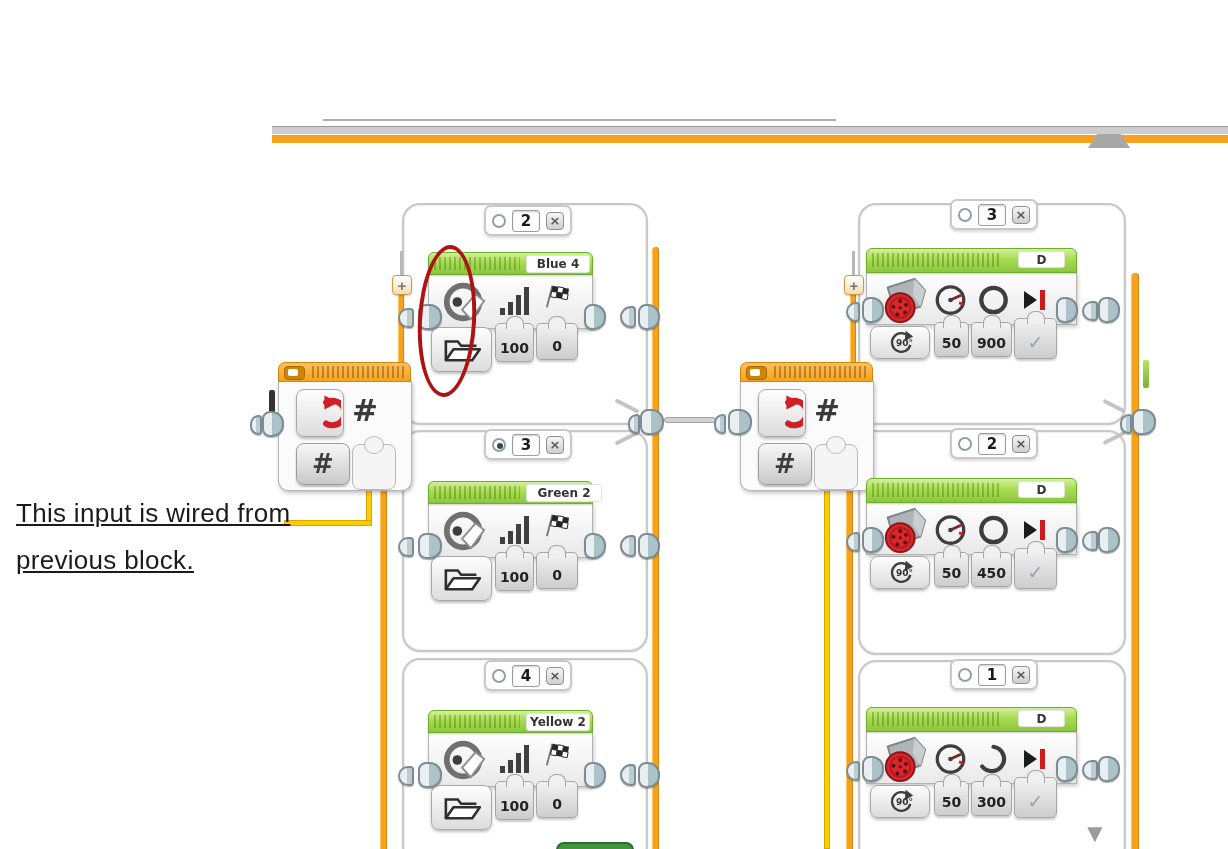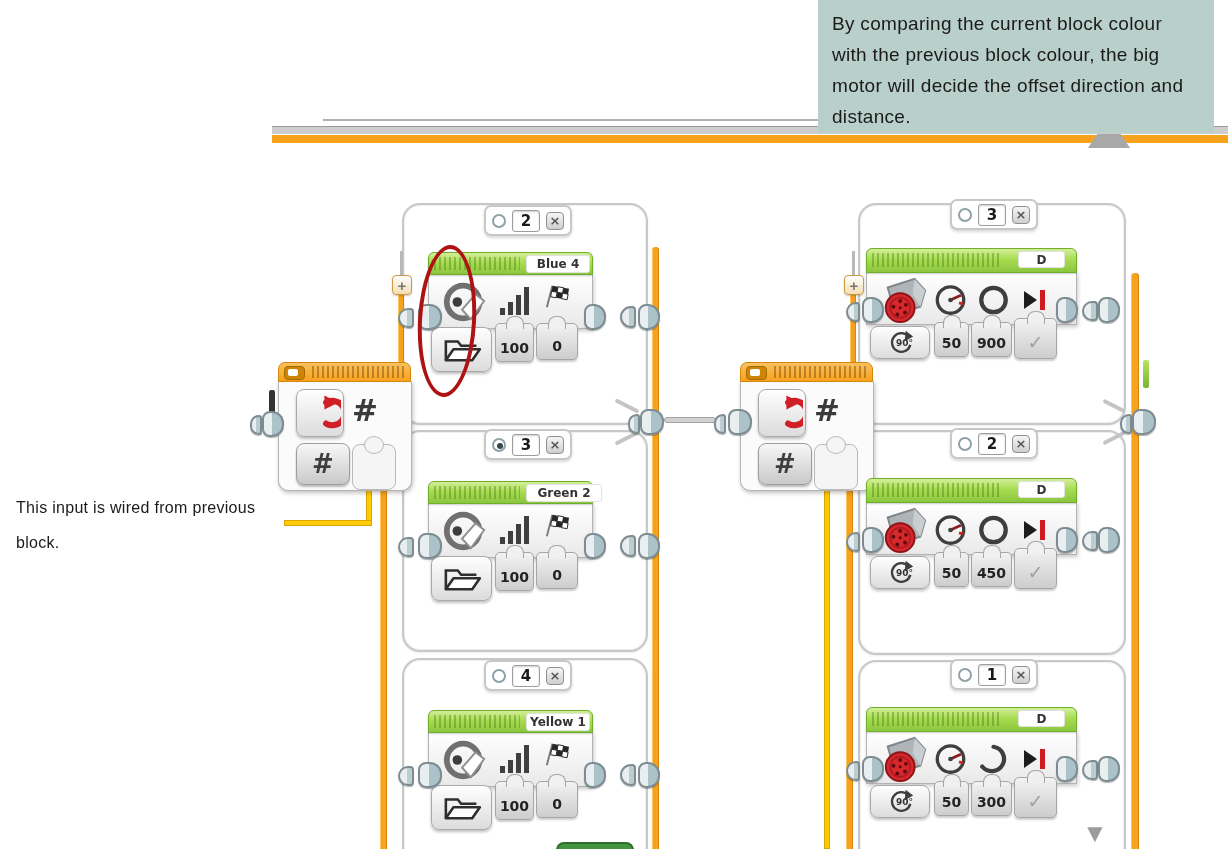--- a/index.html
+++ b/index.html
@@ -7,21 +7,21 @@
   #canvas {
     position: relative; width: 1228px; height: 849px;
     background: #fff; overflow: hidden;
     font-family: "Liberation Sans", sans-serif;
   }
 
   
   .notebox { position:absolute; color:#1b1b1b; font-size:19px; line-height:30px; padding:8px 14px; z-index:60; letter-spacing:.3px; }
   .note-tan  { background:#F2CEA2; }
   .note-teal { background:#B9CFCA; line-height:31px; }
-  .note-plain{ background:transparent; font-size:16px; line-height:35px; padding:0; }
+  .note-plain{ background:transparent; font-size:26px; line-height:47px; padding:0;text-decoration:underline; }
 
   
   .thinline { position:absolute; background:#b0b0b0; z-index:1; }
   .grayband { position:absolute; background:#cdcdcd; border-top:1px solid #9b9b9b; z-index:1; }
   .orangeband { position:absolute; background:#F6A21D; z-index:1; }
   .trapezoid { position:absolute; background:#a8a8a8; clip-path:polygon(22% 0,78% 0,100% 100%,0 100%); z-index:2; }
 
   
   .sw-header { position:absolute; background:linear-gradient(180deg,#FBC05E,#F6A21D); border:1px solid #d4860a; border-radius:7px 7px 0 0; z-index:6; }
   .sw-hicon { position:absolute; left:5px; top:3px; width:21px; height:14px; background:#ce8405; border:1px solid #a76a02; border-radius:4px; }
@@ -214,21 +214,21 @@
   <div class="vtab" style="left:495px;top:552px;width:39px;height:39px">100</div>
   <div class="vtab" style="left:536px;top:552px;width:42px;height:37px">0</div>
   <div class="plug cap" style="left:398px;top:537px;width:16px;height:20px"></div>
   <div class="plug" style="left:418px;top:533px;width:24px;height:26px"></div>
   <div class="plug" style="left:584px;top:533px;width:22px;height:26px"></div>
   <div class="plug cap" style="left:620px;top:535px;width:16px;height:22px"></div>
   <div class="plug" style="left:638px;top:533px;width:22px;height:26px"></div>
 
   <div class="blk-header" style="left:428px;top:710px;width:165px;height:23px"></div>
   <div class="gdots" style="left:434px;top:715px;width:86px;height:13px"></div>
-  <div class="label-tab" style="left:526px;top:713px;width:64px;height:18px">Yellow 1</div>
+  <div class="label-tab" style="left:526px;top:713px;width:64px;height:18px">Yellow 2</div>
   <div class="blk-body" style="left:428px;top:732px;width:165px;height:55px"></div>
   <svg class="svgicon" style="left:441px;top:737px" width="48" height="46" viewBox="0 0 50 48">
     <circle cx="23" cy="24" r="17" fill="none" stroke="#707070" stroke-width="6"></circle>
       <circle cx="17" cy="24" r="5" fill="#3d3d3d"></circle>
     <polygon points="22,32 36,16 45,23 31,42" fill="#ffffff" stroke="#8e8e8e" stroke-width="2"></polygon>
   </svg>
   <div class="bars" style="left:500px;top:745px;height:28px">
       <span style="height:7px"></span>
       <span style="height:13px"></span>
       <span style="height:20px"></span>
@@ -463,16 +463,15 @@
   <div class="fork" style="left:1102px;top:436px;width:24px;height:4px;transform:rotate(-27deg)"></div>
   <div class="plug cap" style="left:1120px;top:414px;width:12px;height:20px"></div>
   <div class="plug" style="left:1132px;top:409px;width:24px;height:26px"></div>
 
   <div class="sliver-green" style="left:1143px;top:360px;width:6px;height:28px"></div>
   <div class="greenbtn" style="left:556px;top:842px;width:78px;height:12px"></div>
   <span class="scrolltri" style="left:1082px;top:818px">▼</span>
 
   <div class="ellipse" style="left:418px;top:245px;width:58px;height:152px"></div>
 
-  <div class="notebox note-teal" style="left:818px;top:0px;width:396px;height:133px">By comparing the current block colour with the previous block colour, the big motor will decide the offset direction and distance.</div>
   <div class="notebox note-plain" style="left:16px;top:490px;width:285px">This input is wired from previous block.</div>
 
 </div>
 
 </body></html>

